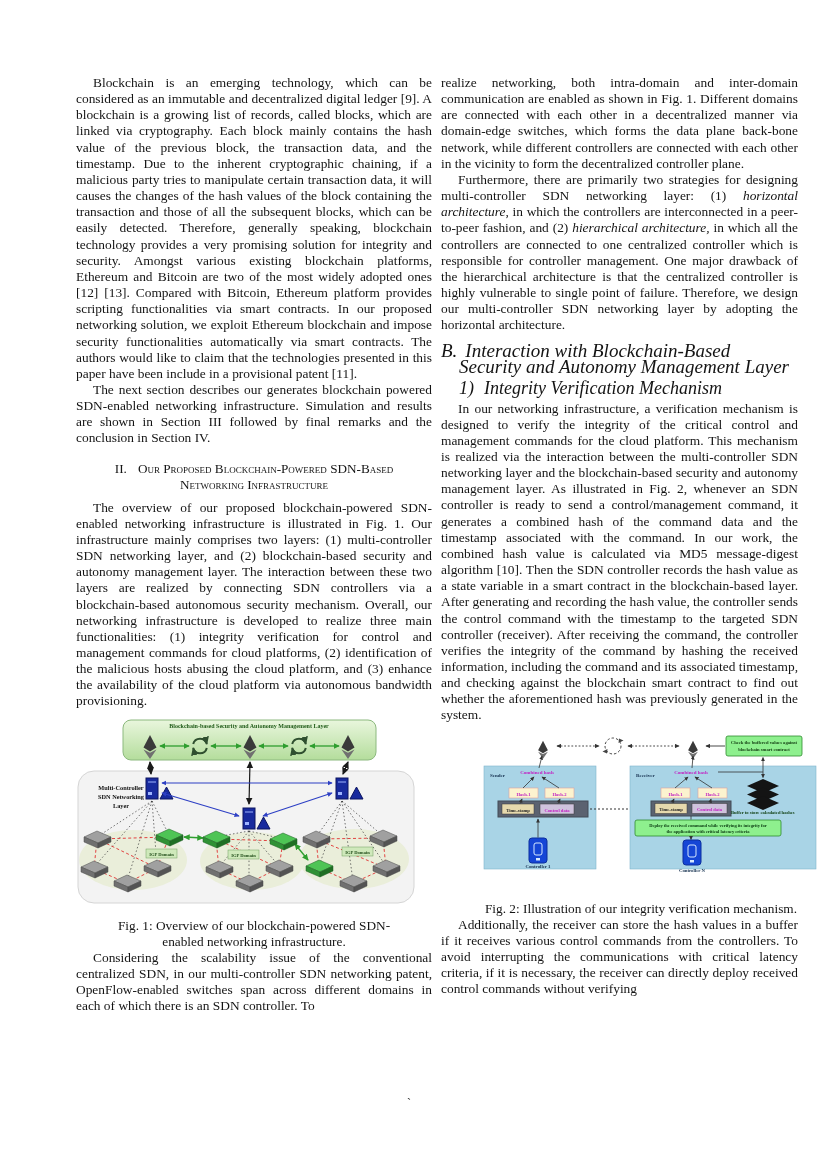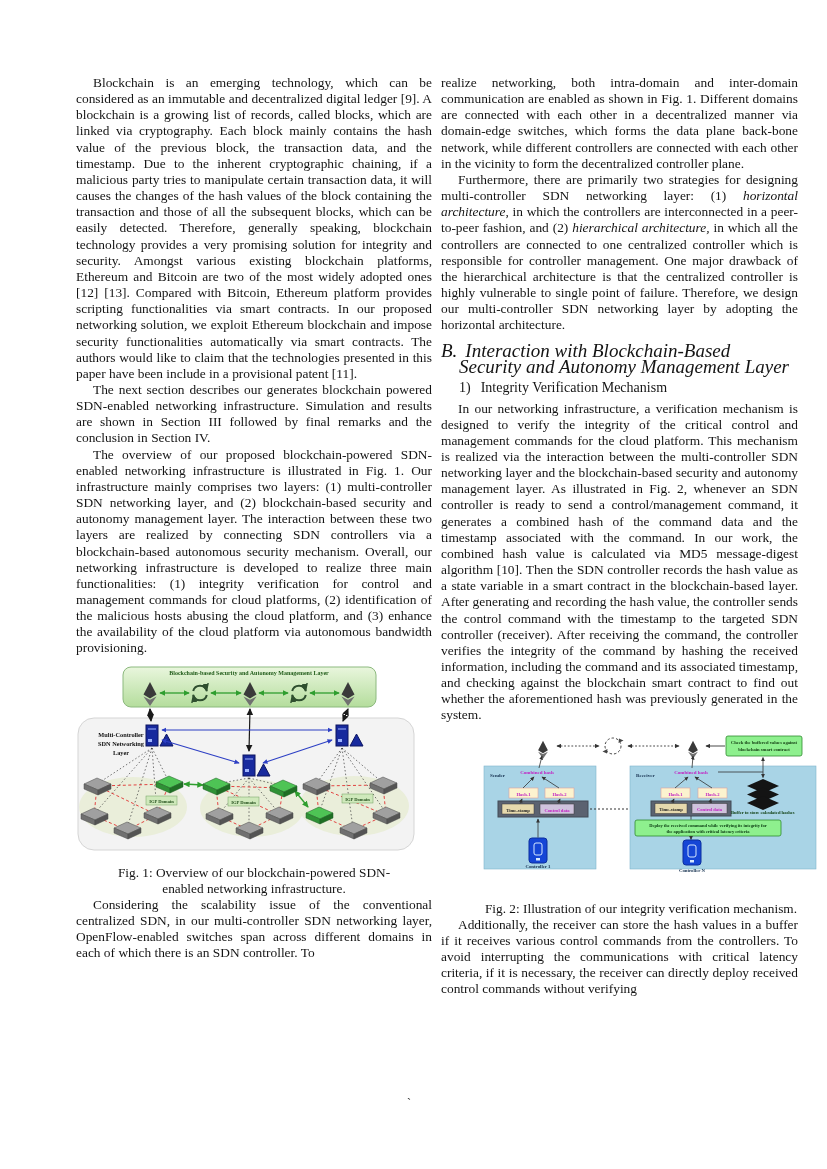--- a/index.html
+++ b/index.html
@@ -18,41 +18,44 @@
     text-align:center;font-size:13.2px;margin:14px 18px 7px 18px;line-height:16px;
   }
   .sec-num{margin-right:11px;}
   .sec-title{font-variant:small-caps;}
   .sub-head{
     font-style:italic;font-size:19px;margin:20px 0 5px 0;line-height:16px;
   }
   .sub-label{margin-right:8px;}
   .hang{padding-left:18px;text-indent:-18px;max-width:338px;margin-top:9px;}
   .subsub-head{
-    font-size:14px;margin:5px 0 5px 18px;line-height:16px;
+    font-style:italic;font-size:18px;margin:5px 0 5px 18px;line-height:16px;
   }
   .subsub-label{margin-right:10px;}
   figure{margin:7px 0 0 0;text-align:center;}
   figcaption{font-size:13.3px;line-height:16px;margin-top:5px;}
   .cap-narrow{max-width:312px;margin-left:auto;margin-right:auto;}
   .fig2fig{margin-top:11px;margin-left:43px;}
   .fig2fig figcaption{margin-top:12px;}
   .lastp{margin-top:26px;}
   .stray{position:absolute;left:407px;top:1096px;font-size:12px;color:#333;}
   svg text{font-family:"Liberation Serif", serif;}
 </style>
 </head>
 <body>
 
 <div class="page">
 
   <div class="col">
     <p class="bt">Blockchain is an emerging technology, which can be considered as an immutable and decentralized digital ledger [9]. A blockchain is a growing list of records, called blocks, which are linked via cryptography. Each block mainly contains the hash value of the previous block, the transaction data, and the timestamp. Due to the inherent cryptographic chaining, if a malicious party tries to manipulate certain transaction data, it will causes the changes of the hash values of the block containing the transaction and those of all the subsequent blocks, which can be easily detected. Therefore, generally speaking, blockchain technology provides a very promising solution for integrity and security. Amongst various existing blockchain platforms, Ethereum and Bitcoin are two of the most widely adopted ones [12] [13]. Compared with Bitcoin, Ethereum platform provides scripting functionalities via smart contracts. In our proposed networking solution, we exploit Ethereum blockchain and impose security functionalities automatically via smart contracts. The authors would like to claim that the technologies presented in this paper have been include in a provisional patent [11].</p>
     <p class="bt">The next section describes our generates blockchain powered SDN-enabled networking infrastructure. Simulation and results are shown in Section III followed by final remarks and the conclusion in Section IV.</p>
 
+    <div class="sec-head">
+      <span class="sec-num">II.</span><span class="sec-title">Our Proposed Blockchain-Powered SDN-Based Networking Infrastructure</span>
+    </div>
 
     <p class="bt">The overview of our proposed blockchain-powered SDN-enabled networking infrastructure is illustrated in Fig. 1. Our infrastructure mainly comprises two layers: (1) multi-controller SDN networking layer, and (2) blockchain-based security and autonomy management layer. The interaction between these two layers are realized by connecting SDN controllers via a blockchain-based autonomous security mechanism. Overall, our networking infrastructure is developed to realize three main functionalities: (1) integrity verification for control and management commands for cloud platforms, (2) identification of the malicious hosts abusing the cloud platform, and (3) enhance the availability of the cloud platform via autonomous bandwidth provisioning.</p>
 
     <figure>
       <svg viewBox="0 0 356 192" width="356" height="192">
         <defs>
           <linearGradient id="gg" x1="0" y1="0" x2="0" y2="1">
             <stop offset="0" stop-color="#e9f6dd"></stop>
               <stop offset="1" stop-color="#b4dd9c"></stop>
           </linearGradient>
@@ -227,21 +230,21 @@
           <rect x="152" y="133" width="31" height="9" fill="#cfe9bb" stroke="#6f9f62" stroke-width="0.5"></rect>
           <text x="167.5" y="139.5" text-anchor="middle" font-size="4.6" font-weight="bold" fill="#27521f">IGP Domain</text>
           <rect x="266" y="130" width="31" height="9" fill="#cfe9bb" stroke="#6f9f62" stroke-width="0.5"></rect>
           <text x="281.5" y="136.5" text-anchor="middle" font-size="4.6" font-weight="bold" fill="#27521f">IGP Domain</text>
         </g>
       </svg>
       <figcaption class="cap-narrow">Fig. 1: Overview of our blockchain-powered SDN-enabled networking infrastructure.</figcaption>
     </figure>
 
 
-    <p class="bt">Considering the scalability issue of the conventional centralized SDN, in our multi-controller SDN networking layer, OpenFlow-enabled switches span across different domains in each of which there is an SDN controller. To</p>
+    <p class="bt">Considering the scalability issue of the conventional centralized SDN, in our multi-controller SDN networking patent, OpenFlow-enabled switches span across different domains in each of which there is an SDN controller. To</p>
   </div>
 
   <div class="col">
     <p class="bt cont">realize networking, both intra-domain and inter-domain communication are enabled as shown in Fig. 1. Different domains are connected with each other in a decentralized manner via domain-edge switches, which forms the data plane back-bone network, while different controllers are connected with each other in the vicinity to form the decentralized controller plane.</p>
 
     <p class="bt"><span>Furthermore, there are primarily two strategies for designing multi-controller SDN networking layer: (1) </span><i>horizontal architecture</i><span>, in which the controllers are interconnected in a peer-to-peer fashion, and (2) </span><i>hierarchical architecture,</i><span> in which all the controllers are connected to one centralized controller which is responsible for controller management. One major drawback of the hierarchical architecture is that the centralized controller is highly vulnerable to single point of failure. Therefore, we design our multi-controller SDN networking layer by adopting the horizontal architecture.</span></p>
 
     <div class="sub-head hang">
       <span class="sub-label">B.</span><span>Interaction with Blockchain-Based Security and Autonomy Management Layer</span>
     </div>

